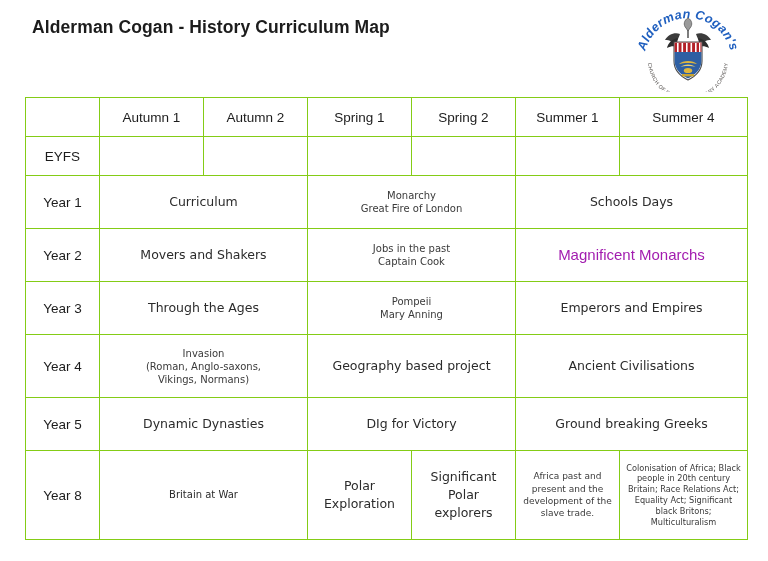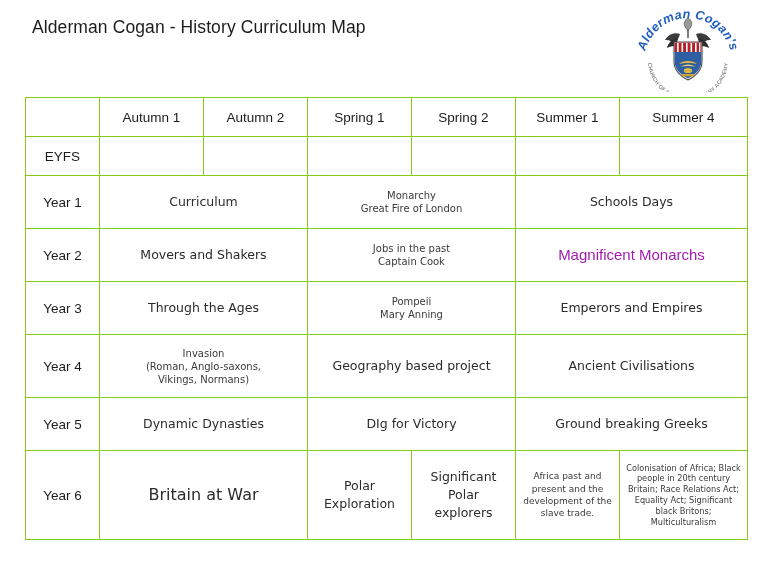--- a/index.html
+++ b/index.html
@@ -23,21 +23,21 @@
     top: 0;
     width: 768px;
     height: 92px;
   }
   #doc-title {
     position: absolute;
     left: 32px;
     top: 17px;
     font-family: "Liberation Sans", sans-serif;
     font-size: 17.5px;
-    font-weight: 400;
+    font-weight: 700;
     color: #1c1c1c;
     letter-spacing: 0.1px;
     white-space: nowrap;
   }
 
   
   #school-logo {
     position: absolute;
     left: 634px;
     top: 4px;
@@ -123,21 +123,21 @@
   }
   .body-cell.big {
     font-family: "Liberation Sans", sans-serif;
     font-size: 15px;
     color: #a21caf;
   }
   .body-cell.med {
     font-size: 12.5px;
   }
   .body-cell.y6main {
-    font-size: 16px;
+    font-size: 10px;
   }
   .body-cell.y6polar {
     font-size: 12.5px;
     line-height: 1.45;
   }
 
   
   tr.r-eyfs  td { height: 32px; }
   tr.r-y1    td { height: 46px; }
   tr.r-y2    td { height: 46px; }
@@ -268,21 +268,21 @@
     </tr>
 
     <tr class="r-y5">
       <td class="row-label">Year 5</td>
       <td class="body-cell med" colspan="2">Dynamic Dynasties</td>
       <td class="body-cell med" colspan="2">DIg for Victory</td>
       <td class="body-cell med" colspan="2">Ground breaking Greeks</td>
     </tr>
 
     <tr class="r-y6">
-      <td class="row-label">Year 6</td>
+      <td class="row-label">Year 8</td>
       <td class="body-cell y6main" colspan="2">Britain at War</td>
       <td class="body-cell y6polar">Polar<br>Exploration</td>
       <td class="body-cell y6polar">Significant<br>Polar<br>explorers</td>
       <td class="body-cell mini">Africa past and present and the development of the slave trade.</td>
       <td class="body-cell tiny">Colonisation of Africa; Black people in 20th century Britain; Race Relations Act; Equality Act; Significant black Britons; Multiculturalism</td>
     </tr>
   </tbody>
 </table>
 
 </body></html>

